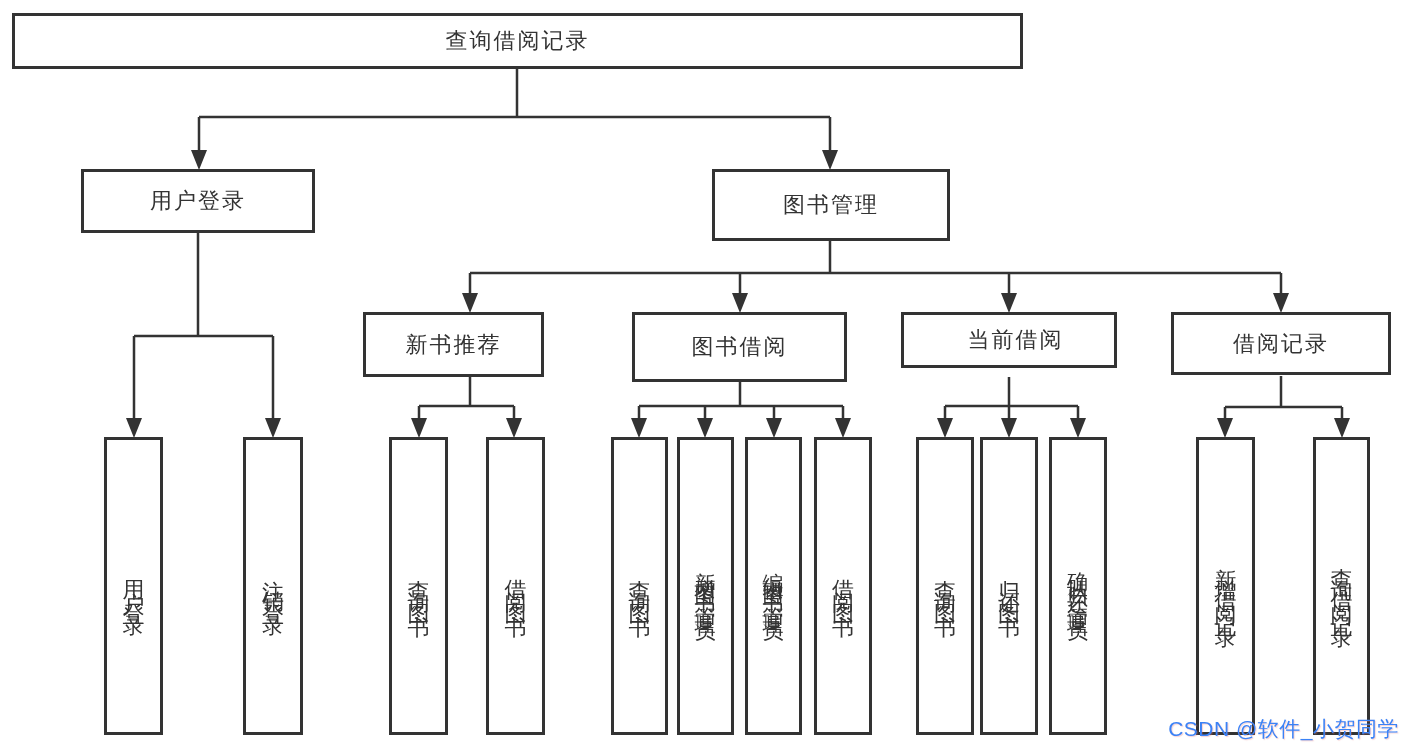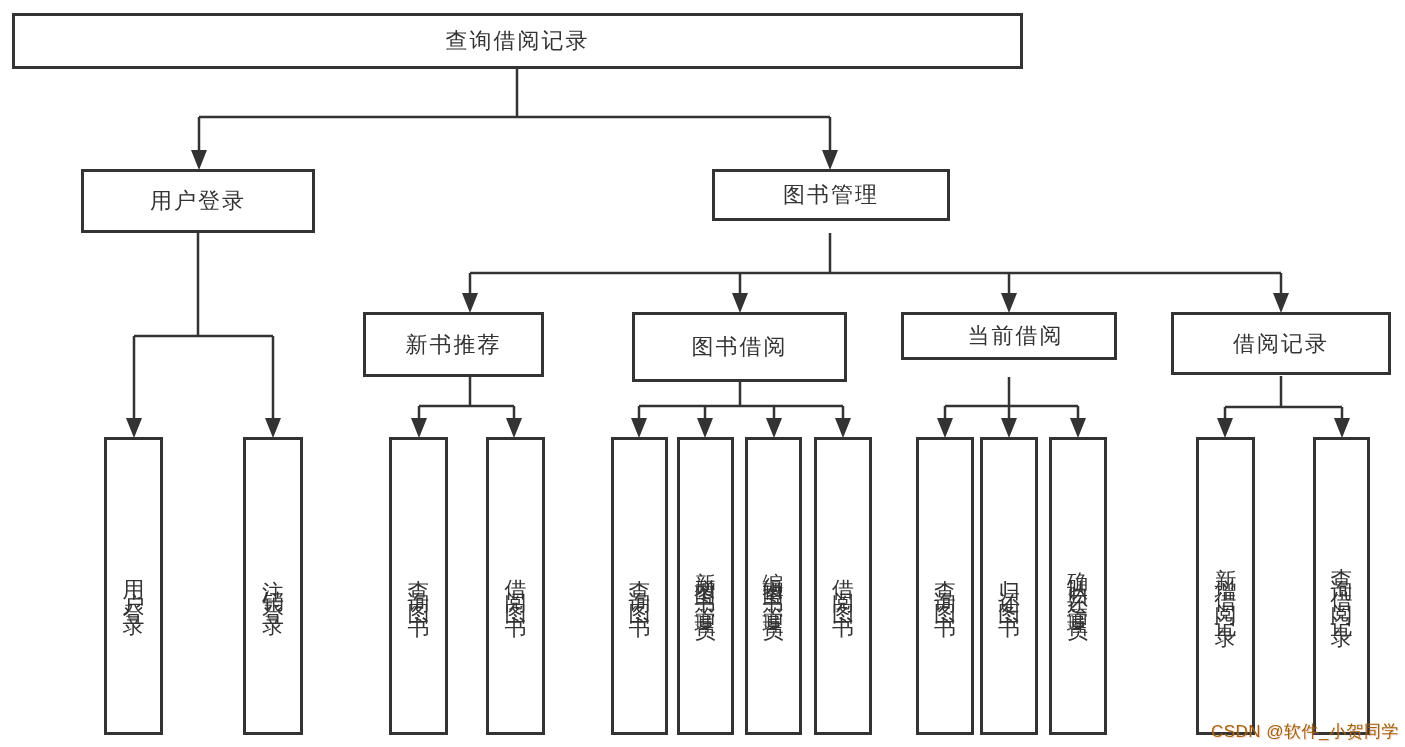--- a/index.html
+++ b/index.html
@@ -29,22 +29,22 @@
   .vbox{
     writing-mode:vertical-rl;
     text-orientation:mixed;
     letter-spacing:12px;
     font-size:22px;
   }
   .vbox.tight{letter-spacing:7px;font-size:21px;}
   .watermark{
     position:absolute;
     right:6px;bottom:4px;
-    font-size:17px;
-    color:#a16207;
+    font-size:21px;
+    color:#3b82f6;
     letter-spacing:0.5px;
     text-shadow:1px 1px 1px rgba(230,120,120,0.35);
     z-index:2;
     white-space:nowrap;
   }
 </style>
 </head>
 <body>
 
 <div class="canvas">
@@ -69,25 +69,25 @@
     <path class="ln" d="M1009,377 V406 M945,406 H1078 M945,406 V420 M1009,406 V420 M1078,406 V420"></path>
     <path class="tri" d="M945,438 l-8,-20 h16 Z M1009,438 l-8,-20 h16 Z M1078,438 l-8,-20 h16 Z"></path>
 
     <path class="ln" d="M1281,376 V407 M1225,407 H1342 M1225,407 V420 M1342,407 V420"></path>
     <path class="tri" d="M1225,438 l-8,-20 h16 Z M1342,438 l-8,-20 h16 Z"></path>
   </svg>
 
   <div class="box" style="left:12px;top:13px;width:1011px;height:56px;">查询借阅记录</div>
 
   <div class="box" style="left:81px;top:169px;width:234px;height:64px;">用户登录</div>
-  <div class="box" style="left:712px;top:169px;width:238px;height:52px;">图书管理</div>
+  <div class="box" style="left:712px;top:169px;width:238px;height:72px;">图书管理</div>
 
   <div class="box" style="left:363px;top:312px;width:181px;height:65px;">新书推荐</div>
   <div class="box" style="left:632px;top:312px;width:215px;height:70px;">图书借阅</div>
-  <div class="box" style="left:901px;top:312px;width:216px;height:48px;padding-left:13px;">当前借阅</div>
+  <div class="box" style="left:901px;top:312px;width:216px;height:56px;padding-left:13px;">当前借阅</div>
   <div class="box" style="left:1171px;top:312px;width:220px;height:63px;text-align:right;">借阅记录</div>
 
   <div class="box vbox" style="left:104px;top:437px;width:59px;height:298px;">用户登录</div>
   <div class="box vbox" style="left:243px;top:437px;width:60px;height:298px;">注销登录</div>
 
   <div class="box vbox" style="left:389px;top:437px;width:59px;height:298px;">查询图书</div>
   <div class="box vbox" style="left:486px;top:437px;width:59px;height:298px;">借阅图书</div>
 
   <div class="box vbox" style="left:611px;top:437px;width:57px;height:298px;">查询图书</div>
   <div class="box vbox tight" style="left:677px;top:437px;width:57px;height:298px;">新增图书（管理员）</div>

